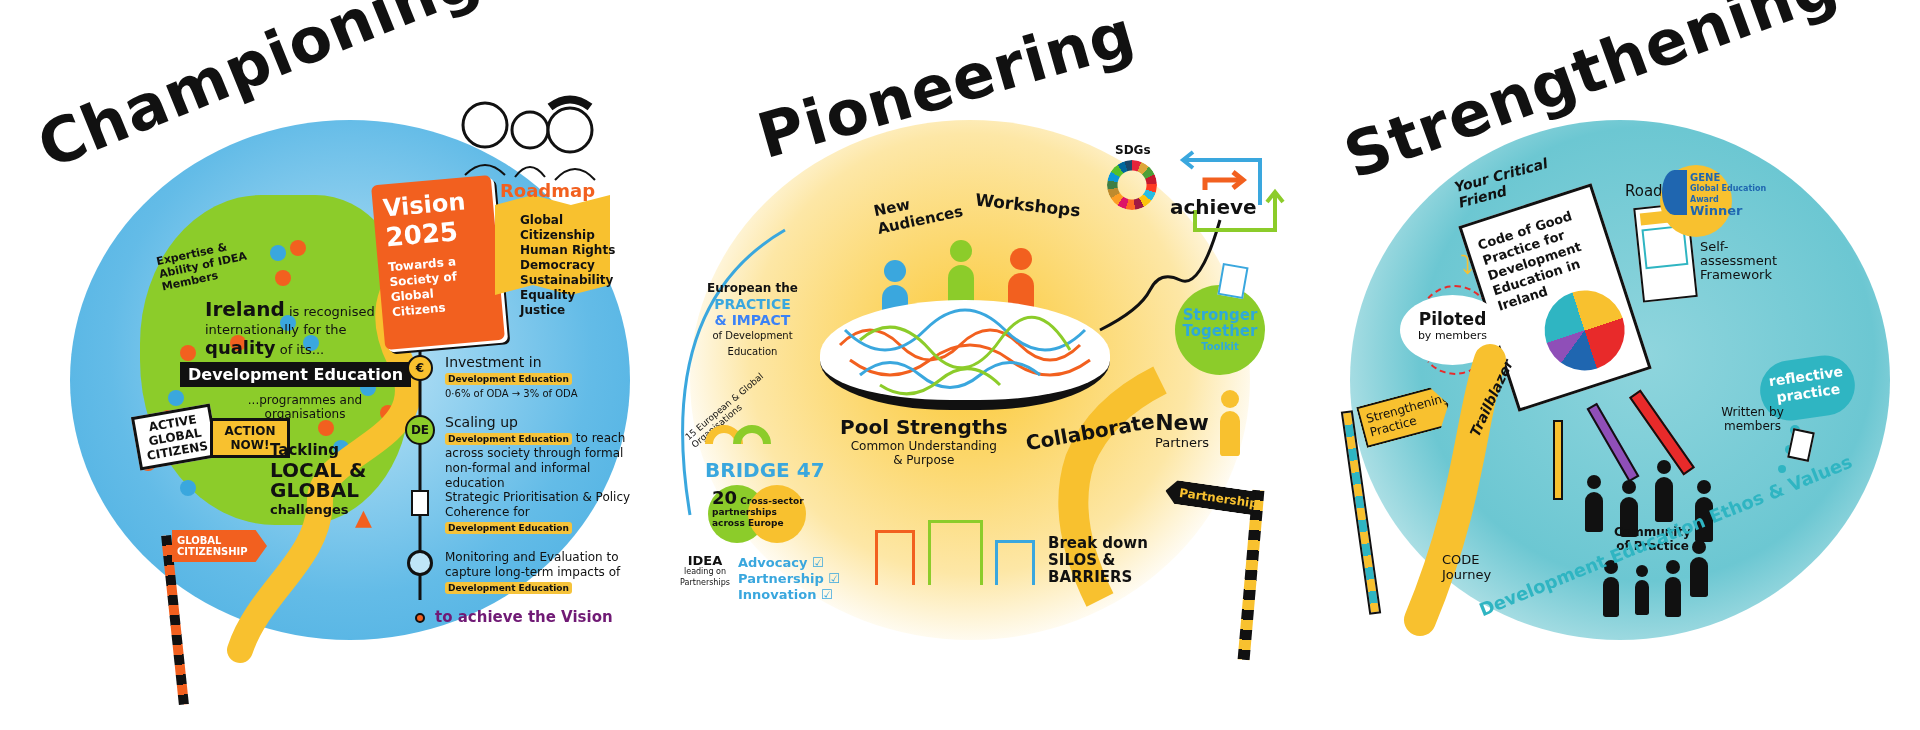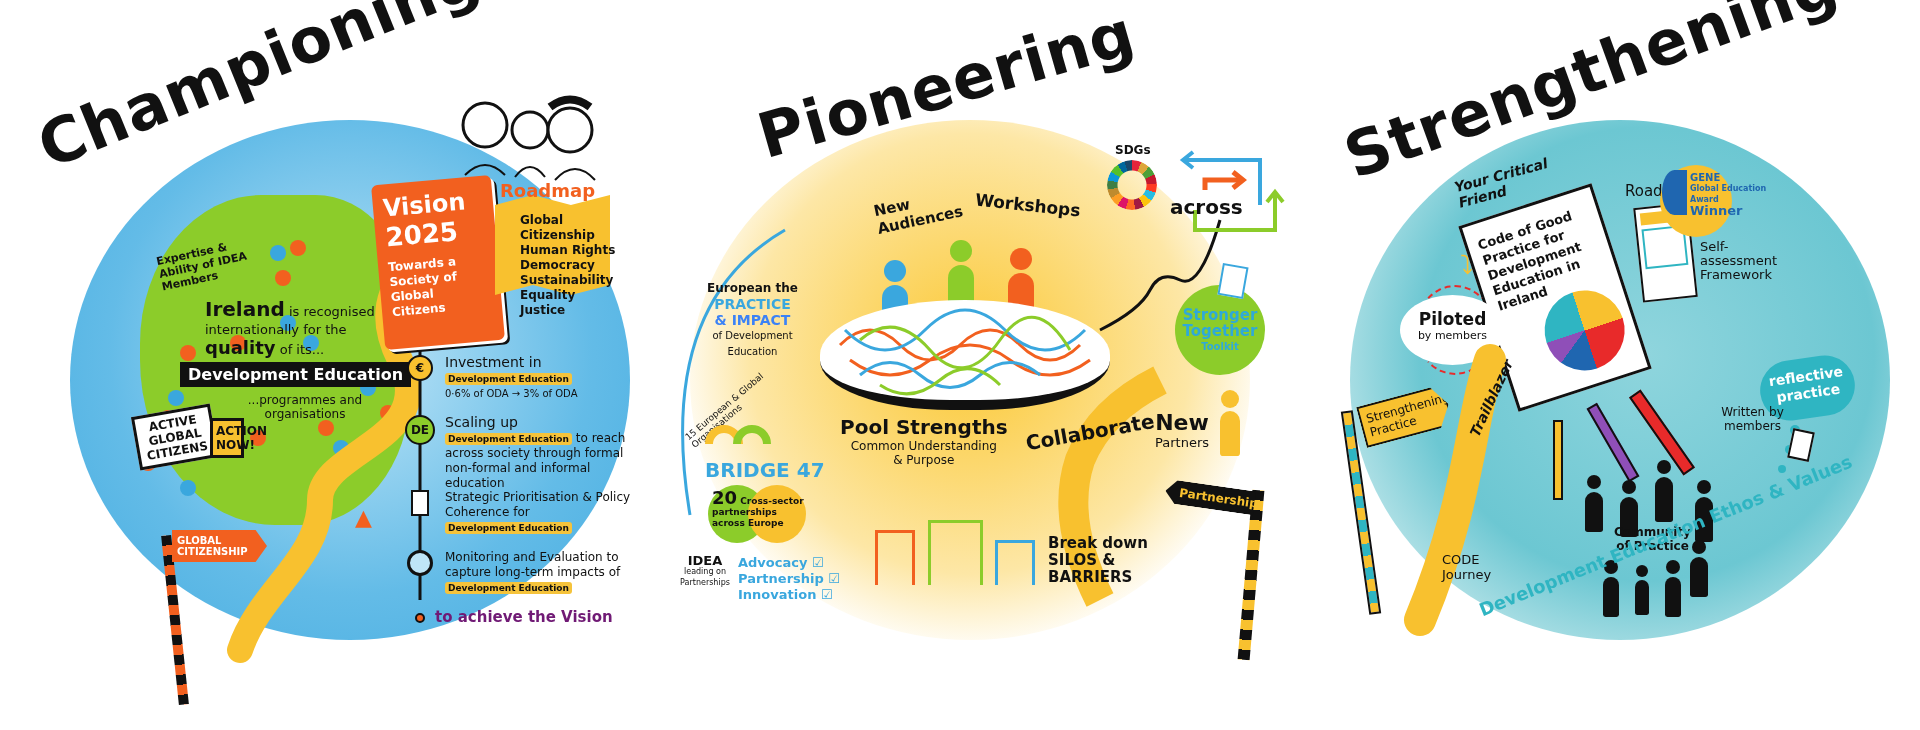--- a/index.html
+++ b/index.html
@@ -82,22 +82,28 @@
     <span style="font-size:20px;font-weight:bold;">Ireland</span>
     <span>is recognised internationally for the</span>
     <span style="font-size:18px;font-weight:bold;">quality</span>
     <span>of its...</span>
   </div>
 
   <div class="abs" style="left:180px;top:362px;background:#111;color:#fff;font-weight:bold;font-size:16px;padding:3px 8px;">Development Education</div>
   <div class="abs small" style="left:240px;top:393px;width:130px;text-align:center;font-size:12px;">...programmes and organisations</div>
 
   <div class="abs" style="left:135px;top:410px;width:80px;background:#fff;border:3px solid #111;font-weight:bold;font-size:12px;text-align:center;padding:3px;transform:rotate(-10deg);">ACTIVE GLOBAL CITIZENS</div>
-  <div class="abs" style="left:210px;top:418px;width:34px;background:#f8c12f;border:3px solid #111;font-weight:bold;font-size:12px;text-align:center;padding:3px;">ACTION NOW!</div>
-
+  <div class="abs" style="left:210px;top:418px;width:80px;background:#f8c12f;border:3px solid #111;font-weight:bold;font-size:12px;text-align:center;padding:3px;">ACTION NOW!</div>
+
+  <div class="abs" style="left:270px;top:440px;font-weight:bold;line-height:20px;">
+    <div style="font-size:15px;">Tackling</div>
+    <div style="font-size:20px;">LOCAL &amp;</div>
+    <div style="font-size:20px;">GLOBAL</div>
+    <div style="font-size:13px;">challenges</div>
+  </div>
   <div class="abs" style="left:355px;top:505px;font-size:22px;color:#f2601f;">▲</div>
 
   <div class="abs" style="left:170px;top:535px;width:10px;height:170px;background:repeating-linear-gradient(180deg,#111 0 10px,#f2601f 10px 20px);transform:rotate(-6deg);"></div>
   <div class="abs" style="left:172px;top:530px;width:95px;background:#f2601f;color:#fff;font-size:10px;font-weight:bold;padding:5px;clip-path:polygon(0 0,88% 0,100% 50%,88% 100%,0 100%);">GLOBAL CITIZENSHIP</div>
 
   <div class="abs" style="left:405px;top:355px;width:230px;font-size:12px;line-height:15px;">
     <div style="position:relative;padding-left:40px;height:60px;">
       <span style="position:absolute;left:2px;top:0;width:26px;height:26px;border-radius:50%;background:#f8c12f;border:2px solid #111;text-align:center;font-weight:bold;line-height:22px;">€</span>
       <span style="font-size:14px;">Investment in</span>
       <span class="tag">Development Education</span>
@@ -160,21 +166,21 @@
   <div class="abs" style="left:447px;top:160px;width:50px;height:50px;border-radius:50%;background:conic-gradient(#e5243b 0 6%,#dda63a 6% 12%,#4c9f38 12% 18%,#c5192d 18% 24%,#ff3a21 24% 30%,#26bde2 30% 36%,#fcc30b 36% 42%,#a21942 42% 48%,#fd6925 48% 54%,#dd1367 54% 60%,#fd9d24 60% 66%,#bf8b2e 66% 72%,#3f7e44 72% 78%,#0a97d9 78% 84%,#56c02b 84% 90%,#00689d 90% 95%,#19486a 95% 100%);-webkit-mask:radial-gradient(circle,transparent 14px,#000 15px);mask:radial-gradient(circle,transparent 14px,#000 15px);"></div>
 
   <svg width="120" height="100" style="left:505px;top:150px;">
     <path d="M20 10 L95 10 L95 55" stroke="#3aa7de" stroke-width="4" fill="none"></path>
     <path d="M28 2 L18 10 L28 18" stroke="#3aa7de" stroke-width="4" fill="none"></path>
     <path d="M40 40 L40 30 L75 30" stroke="#f2601f" stroke-width="5" fill="none"></path>
     <path d="M68 22 L78 30 L68 38" stroke="#f2601f" stroke-width="5" fill="none"></path>
     <path d="M30 60 L30 80 L110 80 L110 45" stroke="#8ccc2a" stroke-width="4" fill="none"></path>
     <path d="M102 52 L110 42 L118 52" stroke="#8ccc2a" stroke-width="4" fill="none"></path>
   </svg>
-  <div class="abs hand" style="left:510px;top:195px;font-size:20px;">across</div>
+  <div class="abs hand" style="left:510px;top:195px;font-size:20px;">achieve</div>
 
   <div class="abs" style="left:515px;top:285px;width:90px;height:90px;border-radius:50%;background:#8ccc2a;text-align:center;padding-top:22px;font-weight:bold;color:#2fa9d8;line-height:16px;">
     <div style="font-size:15px;">Stronger</div>
     <div style="font-size:15px;">Together</div>
     <div style="font-size:10px;">Toolkit</div>
   </div>
   <div class="abs" style="left:560px;top:265px;width:26px;height:32px;background:#fff;border:2px solid #3aa7de;transform:rotate(10deg);"></div>
 
   <svg width="120" height="300" style="left:15px;top:225px;">
     <path d="M110 5 Q -20 80 15 290" stroke="#3aa7de" stroke-width="3" fill="none"></path>

